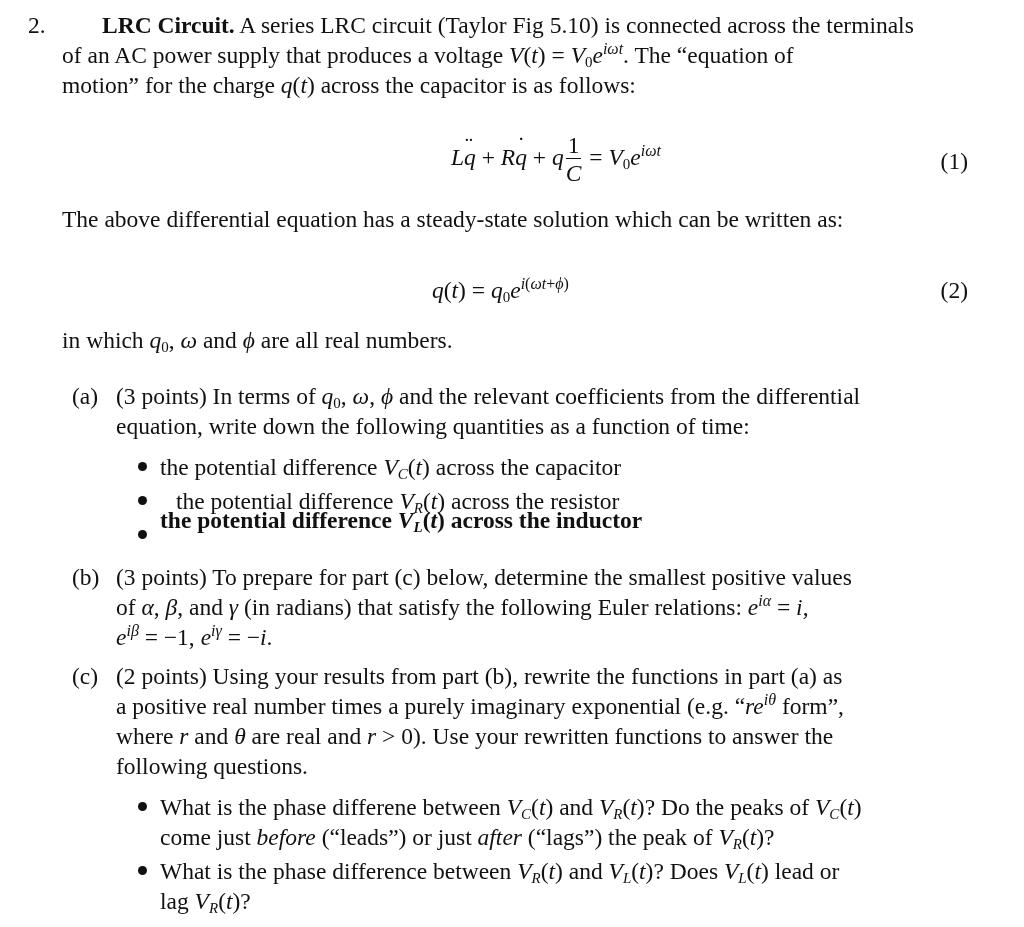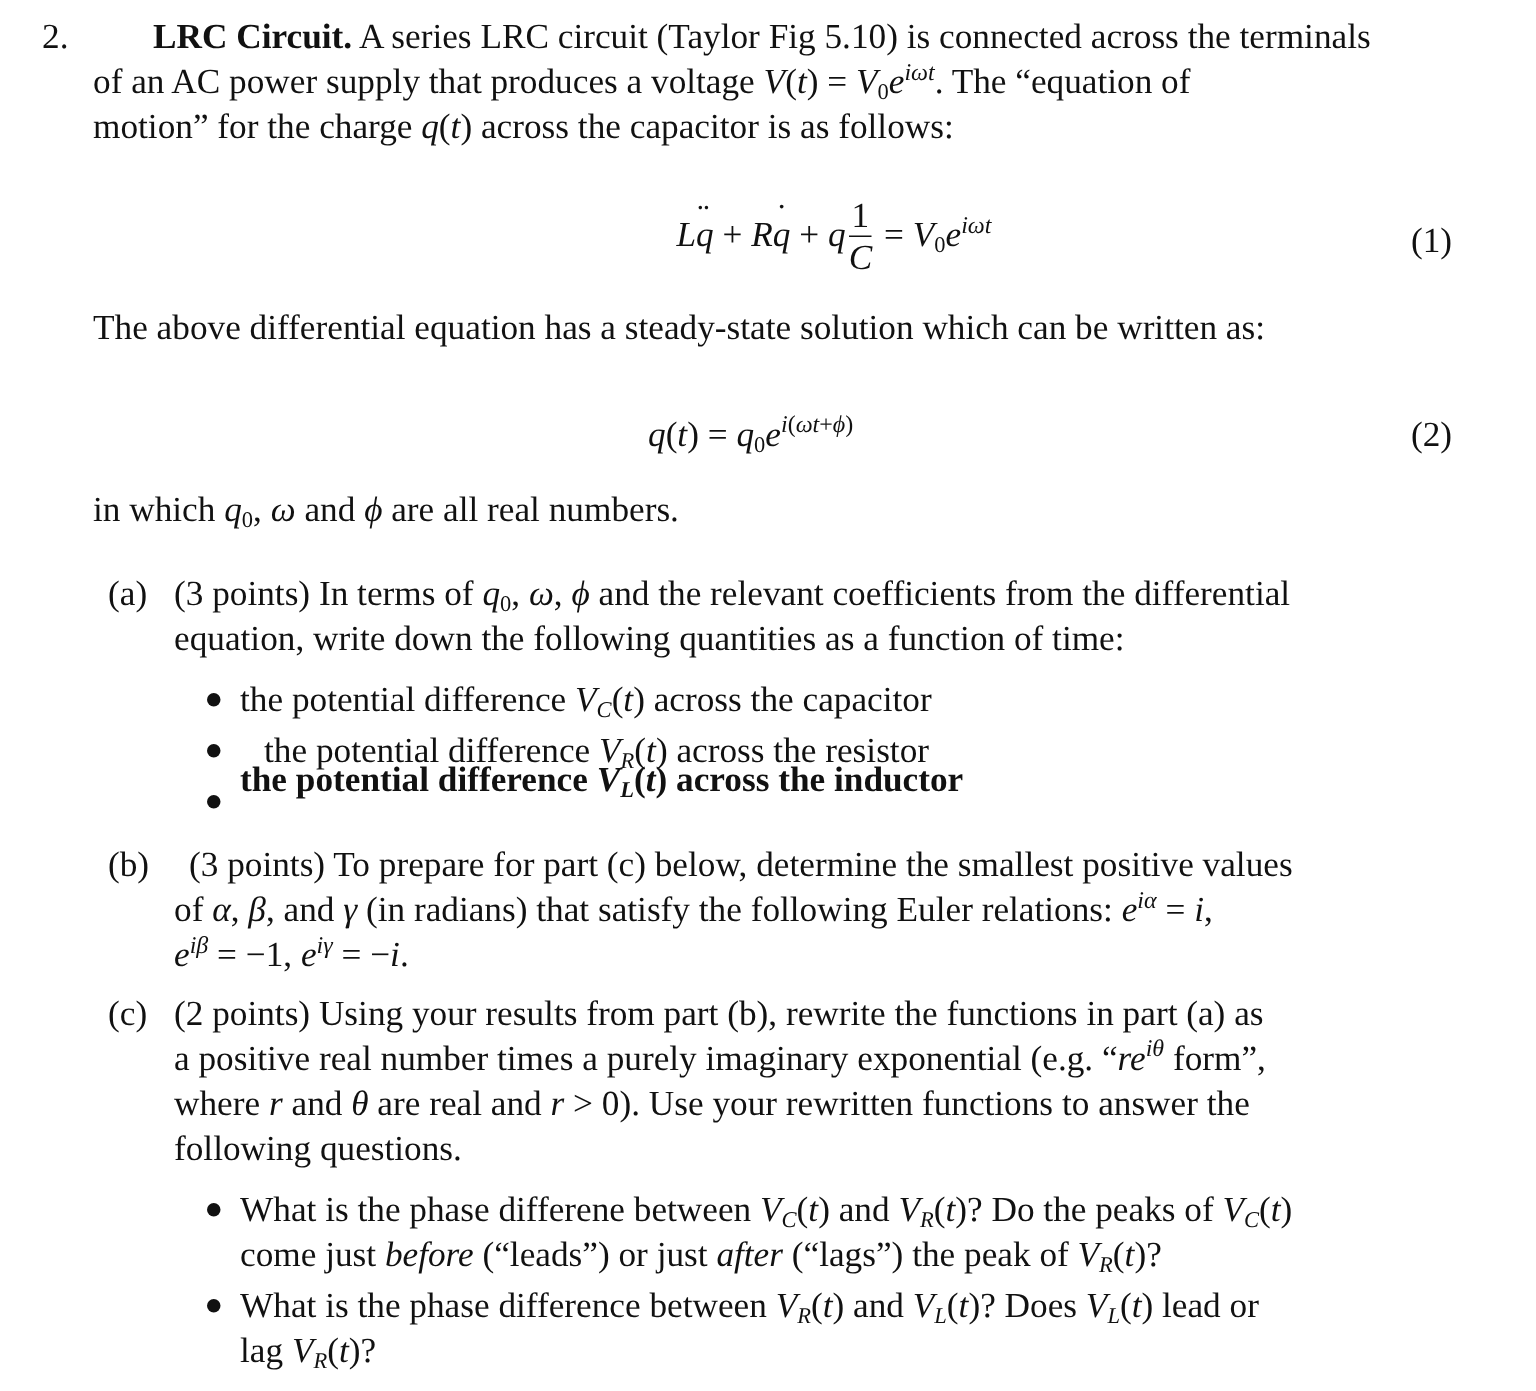--- a/index.html
+++ b/index.html
@@ -56,21 +56,21 @@
   <div class="line" style="left:116px; top:411px;">equation, write down the following quantities as a function of time:</div>
 
   <div class="bullet" style="left:138px; top:462px;"></div>
   <div class="line" style="left:160px; top:452px;text-align:right;"><span>the potential difference </span><span class="m">V<sub>C</sub><span class="up">(</span>t<span class="up">)</span></span><span> across the capacitor</span></div>
   <div class="bullet" style="left:138px; top:496px;"></div>
   <div class="line" style="left:160px; top:486px;margin-left:16px;"><span>the potential difference </span><span class="m">V<sub>R</sub><span class="up">(</span>t<span class="up">)</span></span><span> across the resistor</span></div>
   <div class="bullet" style="left:138px; top:530px;"></div>
   <div class="line" style="left:160px; top:505px;font-weight:bold;"><span>the potential difference </span><span class="m">V<sub>L</sub><span class="up">(</span>t<span class="up">)</span></span><span> across the inductor</span></div>
 
   <div class="line" style="left:72px; top:562px;">(b)</div>
-  <div class="line" style="left:116px; top:562px;margin-left:10px;"><span>(3 points)</span> <span>To prepare for part (c) below, determine the smallest positive values</span></div>
+  <div class="line" style="left:116px; top:562px;"><span>(3 points)</span> <span>To prepare for part (c) below, determine the smallest positive values</span></div>
   <div class="line" style="left:116px; top:592px;"><span>of </span><span class="m">α<span class="up">, </span>β</span><span>, and </span><span class="m">γ</span><span> (in radians) that satisfy the following Euler relations: </span><span class="m">e<sup>iα</sup> <span class="up">=</span> i</span>,</div>
   <div class="line" style="left:116px; top:622px;"><span class="m">e<sup>iβ</sup></span> = −1, <span class="m">e<sup>iγ</sup></span> = −<span class="m">i</span>.</div>
 
   <div class="line" style="left:72px; top:661px;">(c)</div>
   <div class="line" style="left:116px; top:661px;"><span>(2 points)</span> <span>Using your results from part (b), rewrite the functions in part (a) as</span></div>
   <div class="line" style="left:116px; top:691px;"><span>a positive real number times a purely imaginary exponential (e.g. “</span><span class="m">re<sup>iθ</sup></span><span> form”,</span></div>
   <div class="line" style="left:116px; top:721px;"><span>where </span><span class="m">r</span><span> and </span><span class="m">θ</span><span> are real and </span><span class="m">r</span> &gt; 0<span>). Use your rewritten functions to answer the</span></div>
   <div class="line" style="left:116px; top:751px;">following questions.</div>
 
   <div class="bullet" style="left:138px; top:802px;"></div>

